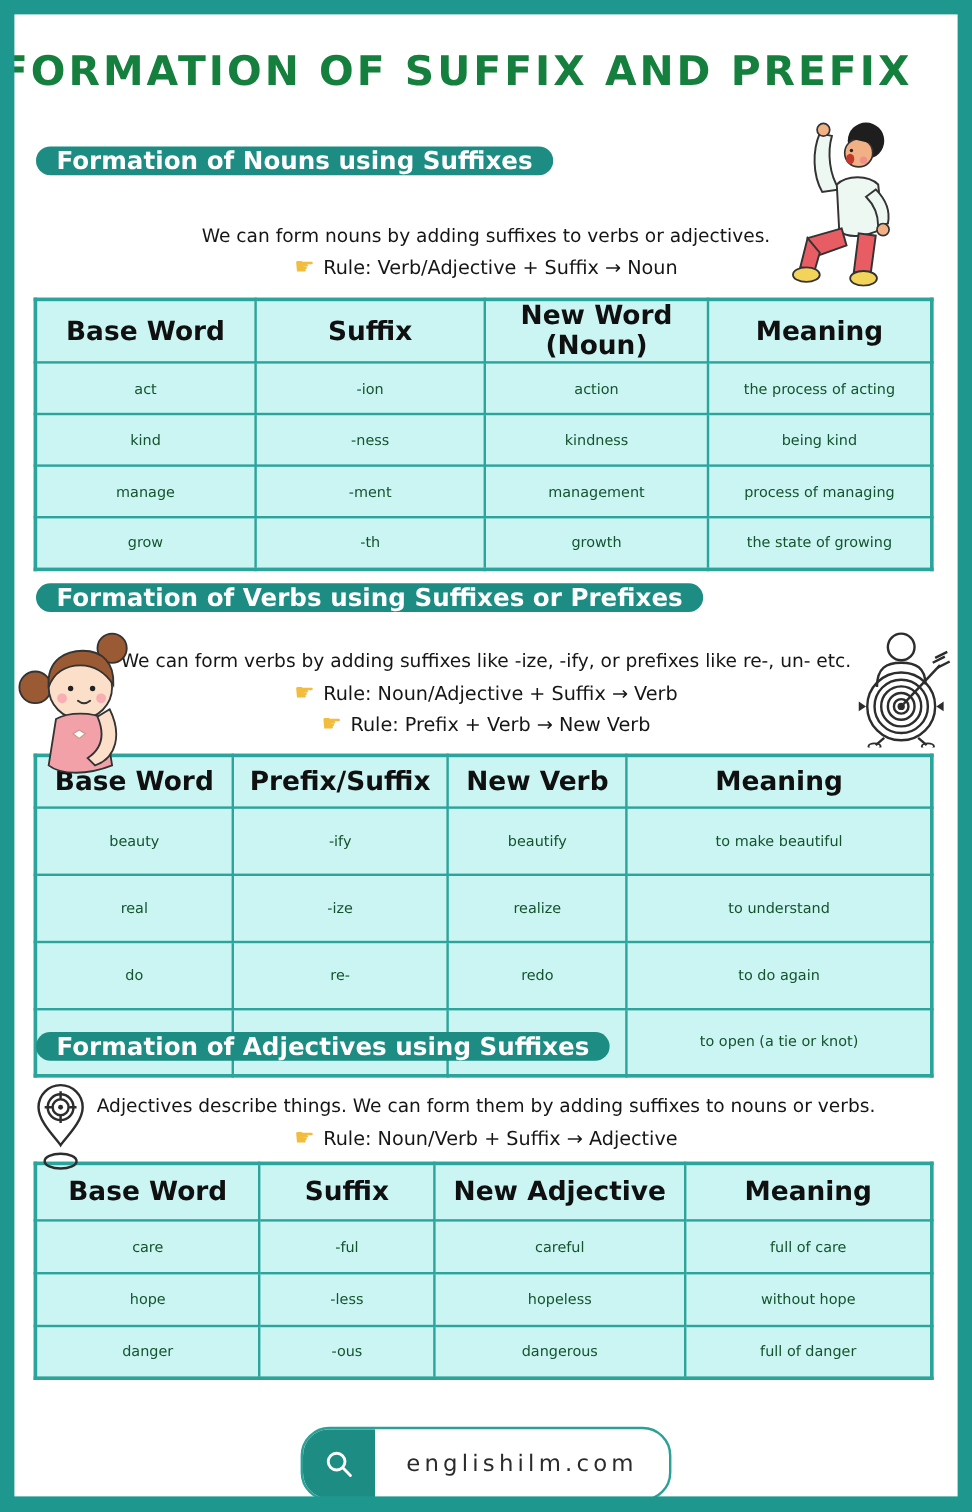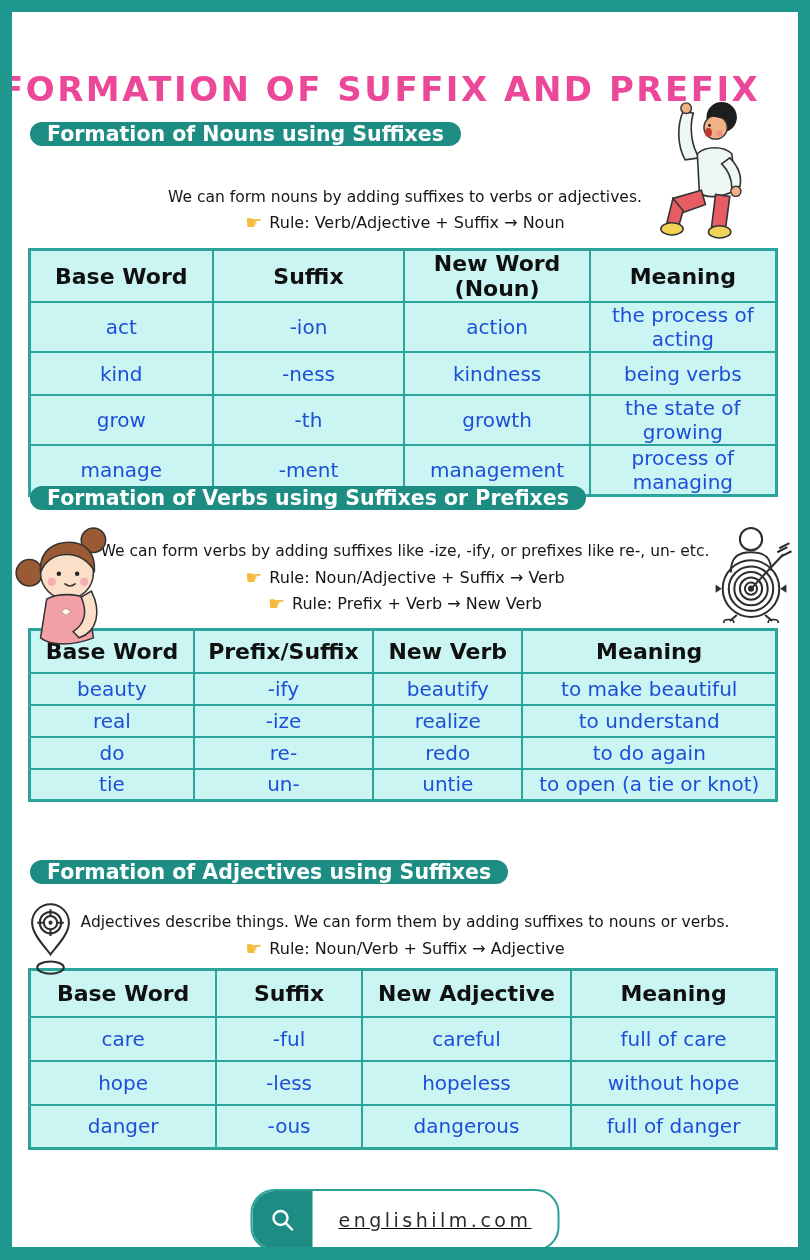--- a/index.html
+++ b/index.html
@@ -9,22 +9,22 @@
   .page { position:relative; width:810px; height:1260px; background:#ffffff; overflow:hidden; }
 
   
   .frame { position:absolute; background:#1E988F; z-index:6; }
   .frame-top    { left:0; top:0; width:810px; height:12px; }
   .frame-left   { left:0; top:0; width:12px; height:1260px; }
   .frame-right  { left:798px; top:0; width:12px; height:1260px; }
   .frame-bottom { left:0; top:1247px; width:810px; height:13px; }
 
   .title {
-    position:absolute; left:0; top:69px; width:668px; text-align:center;
-    font-size:34px; font-weight:800; letter-spacing:2.5px; color:#ec4899;
+    position:absolute; left:0; top:40px; width:668px; text-align:center;
+    font-size:34px; font-weight:800; letter-spacing:2.5px; color:#15803d;
     white-space:nowrap; z-index:2;
   }
 
   .pill {
     position:absolute; left:30px; background:#1D8C82; color:#ffffff;
     font-size:20.5px; font-weight:bold; padding:0 17px; border-radius:14px;
     white-space:nowrap; z-index:2;
   }
   .pill-1 { top:122px; }
   .pill-2 { top:486px; }
@@ -50,35 +50,35 @@
 
   .wtable {
     position:absolute; left:28px; width:750px; border-collapse:collapse;
     table-layout:fixed; background:#CAF5F2; border:3px solid #2BA49B; z-index:1;
   }
   .wtable th, .wtable td {
     border:2.5px solid #2BA49B; text-align:center; vertical-align:middle;
     padding:0 4px; overflow:hidden;
   }
   .wtable th { font-size:22px; font-weight:bold; color:#101010; }
-  .wtable td { font-size:20px; color:#1d4ed8; }
+  .wtable td { font-size:12px; color:#14532d; }
   #table1 { top:248px; } #table1 th { height:44px; } #table1 td { height:43px; }
-  #table2 { top:628px; } #table2 th { height:43px; } #table2 td { height:32px; }
+  #table2 { top:628px; } #table2 th { height:43px; } #table2 td { height:56px; }
   #table3 { top:968px; } #table3 th { height:47px; } #table3 td { height:44px; }
 
   .illu { position:absolute; z-index:3; }
   .illu-boy    { left:652px; top:97px;  width:115px; height:142px; }
   .illu-girl   { left:12px;  top:526px; width:112px; height:122px; }
   .illu-target { left:706px; top:526px; width:90px;  height:97px; }
   .illu-pin    { left:27px;  top:901px; width:47px;  height:76px; }
 
   .footer-pill {
     position:absolute; top:1189px; left:50%; transform:translateX(-50%);
     height:62px; display:flex; align-items:stretch; border:2px solid #2AA096;
-    border-radius:24px; overflow:hidden; background:#ffffff; z-index:4;text-decoration:underline;
+    border-radius:24px; overflow:hidden; background:#ffffff; z-index:4;
   }
   .footer-search {
     width:60px; background:#1D8C82; display:flex; align-items:center; justify-content:center;
   }
   .footer-domain {
     display:flex; align-items:center; padding:0 26px; font-size:19px;
     letter-spacing:3.5px; color:#2b2b2b; white-space:nowrap;
   }
 </style>
 </head>
@@ -138,33 +138,33 @@
     <tr>
       <td>act</td>
       <td>-ion</td>
       <td>action</td>
       <td>the process of acting</td>
     </tr>
     <tr>
       <td>kind</td>
       <td>-ness</td>
       <td>kindness</td>
-      <td>being verbs</td>
+      <td>being kind</td>
+    </tr>
+    <tr>
+      <td>manage</td>
+      <td>-ment</td>
+      <td>management</td>
+      <td>process of managing</td>
     </tr>
     <tr>
       <td>grow</td>
       <td>-th</td>
       <td>growth</td>
       <td>the state of growing</td>
-    </tr>
-    <tr>
-      <td>manage</td>
-      <td>-ment</td>
-      <td>management</td>
-      <td>process of managing</td>
     </tr>
   </tbody>
     </table>
 
   <div class="pill pill-2">
     <span>Formation of Verbs using Suffixes or Prefixes</span>
   </div>
 
   <svg class="illu illu-girl" viewBox="0 0 110 120">
     <circle cx="17" cy="46" r="13" fill="#9A5A33" stroke="#333" stroke-width="1.5"></circle>

